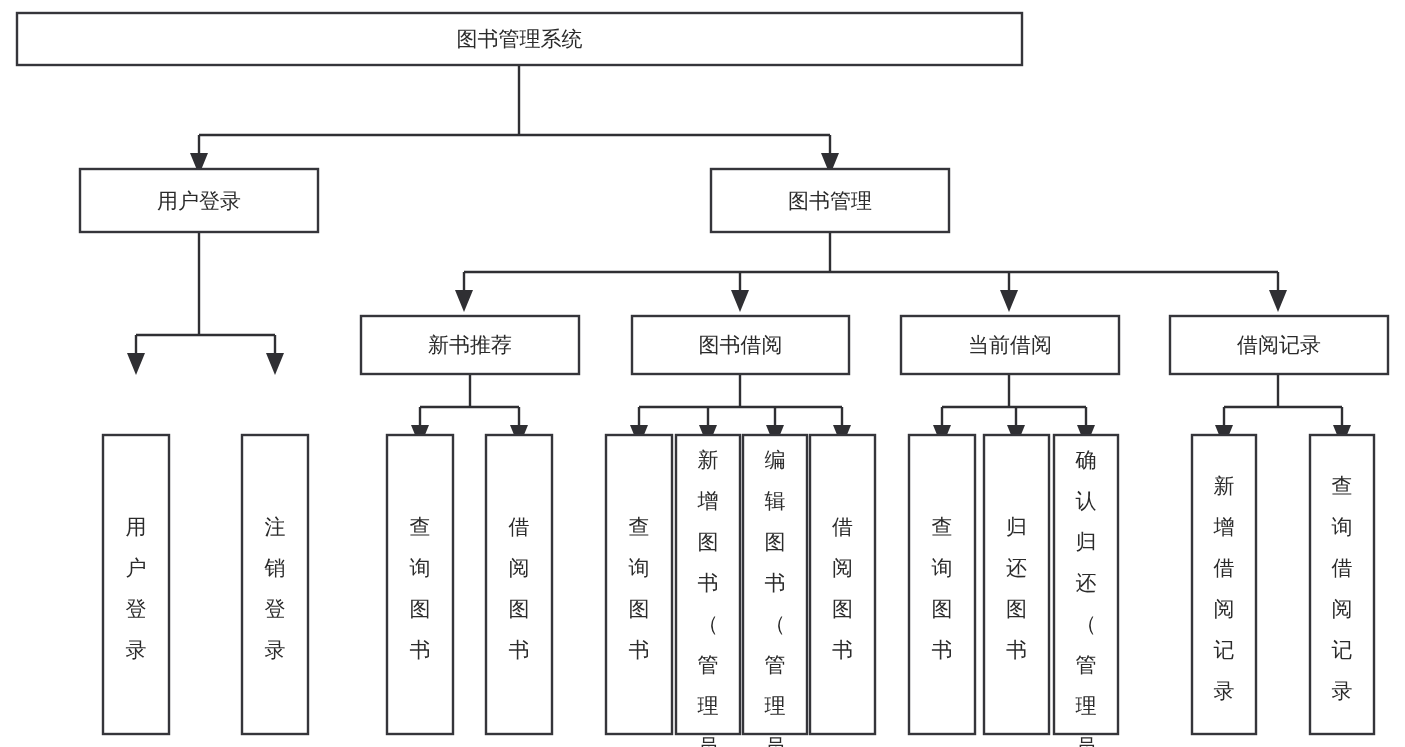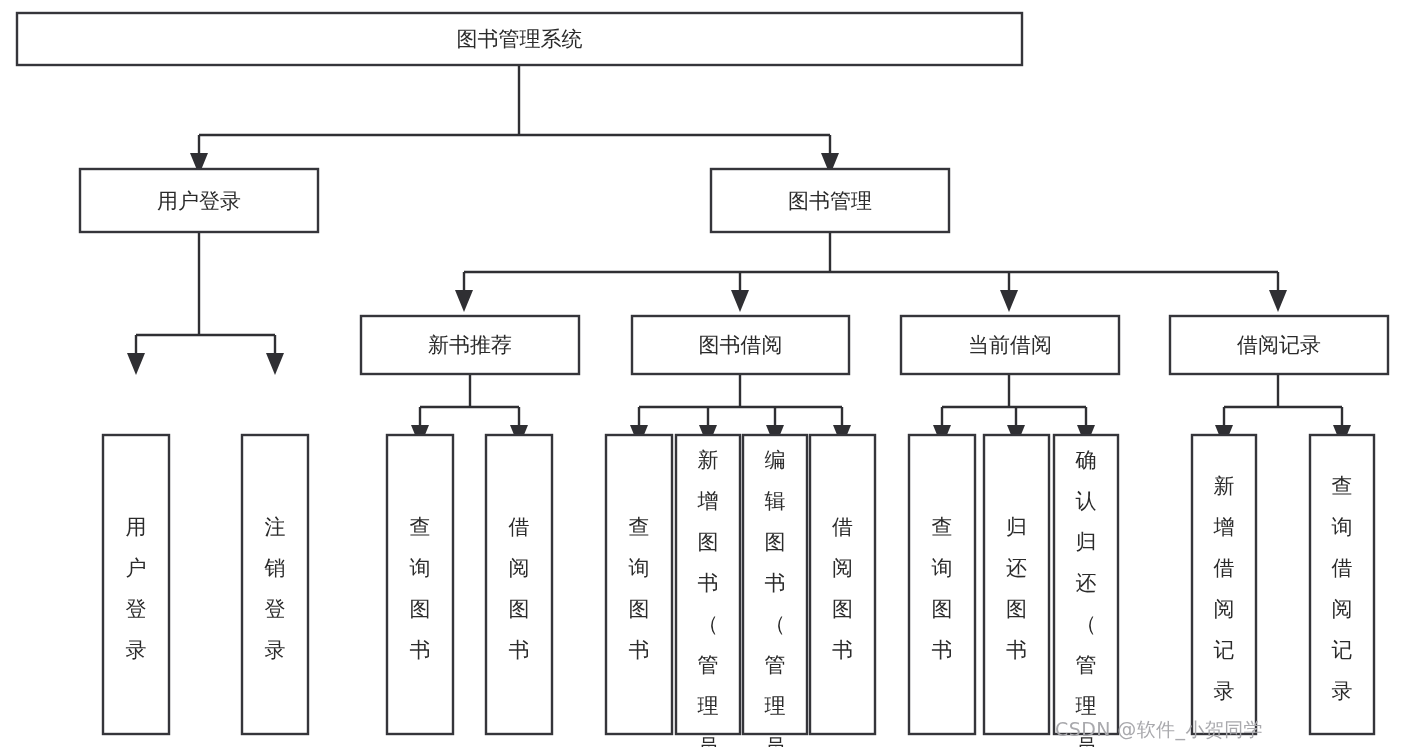--- a/index.html
+++ b/index.html
@@ -12,21 +12,20 @@
     width: 1405px;
     height: 747px;
     overflow: hidden;
     font-family: "DejaVu Sans", "Liberation Sans", sans-serif;
   }
   #diagram-root {
     position: relative;
     width: 1259px;
     height: 747px;
     background: #ffffff;
-    padding-left: 12px;
   }
   svg#tree-svg {
     position: absolute;
     left: 0;
     top: 0;
     width: 1405px;
     height: 747px;
     display: block;
   }
   .node-rect {
@@ -220,15 +219,14 @@
           <rect class="node-rect" x="1192" y="435" width="64" height="299"></rect>
           <text class="node-label-leaf" x="1224" y="493.48"><tspan x="1224" dy="0">新</tspan><tspan x="1224" dy="41">增</tspan><tspan x="1224" dy="41">借</tspan><tspan x="1224" dy="41">阅</tspan><tspan x="1224" dy="41">记</tspan><tspan x="1224" dy="41">录</tspan></text>
         </g>
         <g>
           <rect class="node-rect" x="1310" y="435" width="64" height="299"></rect>
           <text class="node-label-leaf" x="1342" y="493.48"><tspan x="1342" dy="0">查</tspan><tspan x="1342" dy="41">询</tspan><tspan x="1342" dy="41">借</tspan><tspan x="1342" dy="41">阅</tspan><tspan x="1342" dy="41">记</tspan><tspan x="1342" dy="41">录</tspan></text>
         </g>
       </g>
   </svg>
 
-  <div class="watermark">CSDN @软件_小贺同学</div>
 
 </div>
 
 </body></html>

